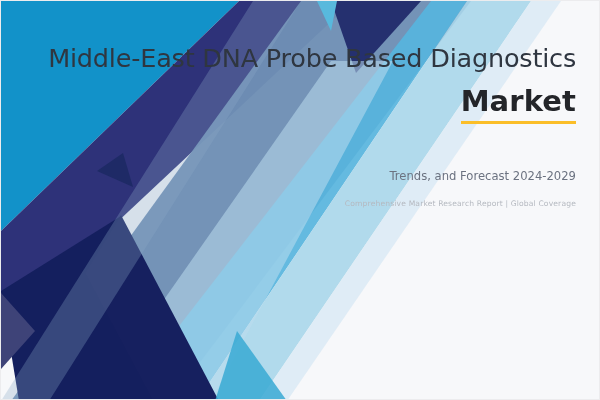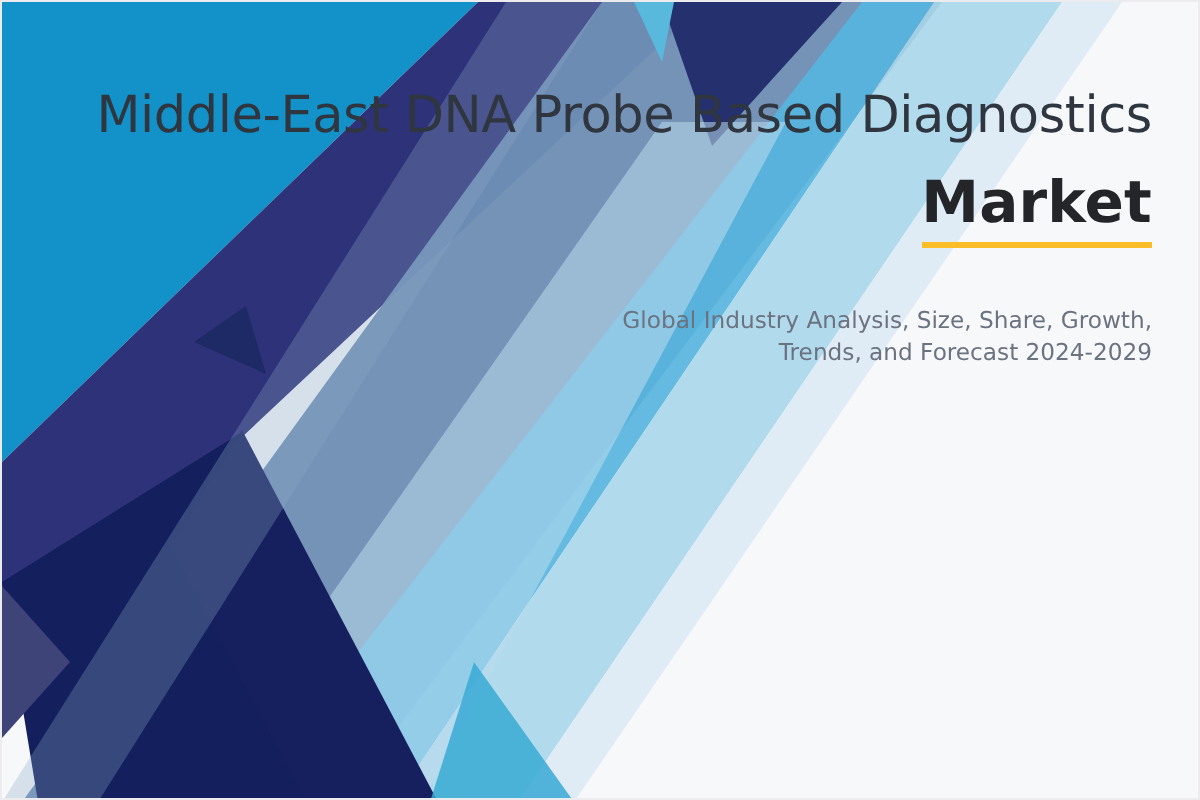--- a/index.html
+++ b/index.html
@@ -134,21 +134,21 @@
   <div class="content">
 
     <div id="market-word-wrap">
       <div id="market-word">Market</div>
       <div id="market-underline"></div>
     </div>
 
     <div id="report-title">Middle-East DNA Probe Based Diagnostics</div>
 
     <div id="subtitle">
-      <span>Global Industry Analysis, Size, Share, Growth,</span>
       <br>
       <span>Trends, and Forecast 2024-2029</span>
     </div>
 
+    <div id="tagline">Comprehensive Market Research Report | Global Coverage</div>
 
   </div>
 
 </div>
 
 </body></html>

